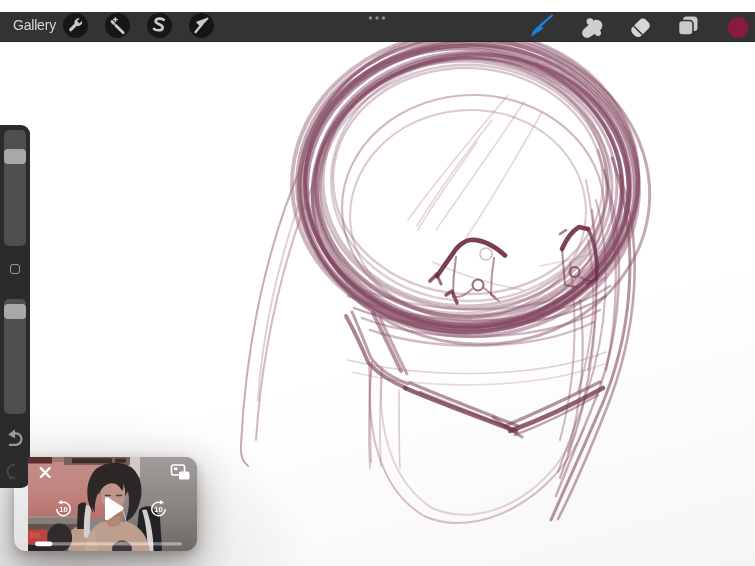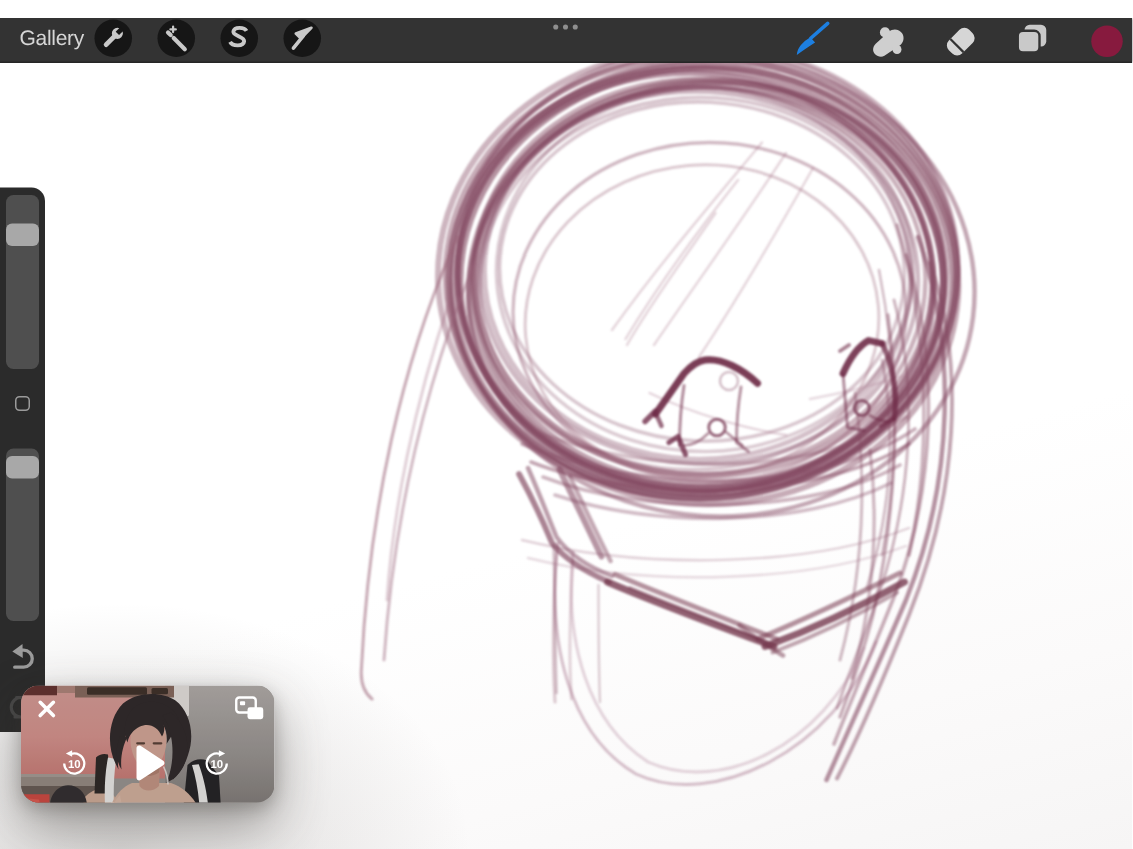--- a/index.html
+++ b/index.html
@@ -10,22 +10,22 @@
   #cornershade{position:absolute;left:-150px;top:390px;width:480px;height:340px;
     background:radial-gradient(ellipse at 48% 52%, rgba(115,110,106,0.26) 0%, rgba(115,110,106,0.0) 66%);}
   #topbar{position:absolute;left:0;top:0;width:755px;height:29px;background:#333333;box-shadow:0 1px 0 #262626;margin-top:12px;}
   #gallery{position:absolute;left:13px;top:5px;font-size:14px;color:#d6d6d6;letter-spacing:-0.2px;}
   .cbtn{position:absolute;top:1px;width:25px;height:25px;border-radius:50%;background:#161616;}
   #sidebar{position:absolute;left:0;top:125px;width:30px;height:363px;background:#2b2b2b;
     border-radius:0 9px 9px 0;}
   .track{position:absolute;left:4px;width:22px;background:#4f4f4f;border-radius:5px;}
   .handle{position:absolute;left:4px;width:22px;height:15px;background:#a8a8a8;border-radius:4px;}
   #sqbtn{position:absolute;left:9.5px;top:138.5px;width:8.5px;height:8.5px;border:1.8px solid #9b9b9b;border-radius:3px;}
-  #video{position:absolute;left:14px;top:457px;width:169px;height:78px;border-radius:12px;
-    overflow:hidden;box-shadow:0 14px 34px rgba(60,55,52,0.45), 0 4px 10px rgba(60,55,52,0.25);}
+  #video{position:absolute;left:14px;top:457px;width:169px;height:94px;border-radius:12px;
+    overflow:hidden;box-shadow:0 14px 34px rgba(60,55,52,0.45), 0 4px 10px rgba(60,55,52,0.25);padding-left:14px;}
 </style>
 </head>
 <body>
 <div id="page">
   <div id="canvasbg"></div>
   <div id="cornershade"></div>
 
   <svg id="sketch" width="755" height="566" viewBox="0 0 755 566" style="position:absolute;left:0;top:0;filter:blur(0.55px)" xmlns="http://www.w3.org/2000/svg">
     <g fill="none" stroke-linecap="round" stroke-linejoin="round">
 

